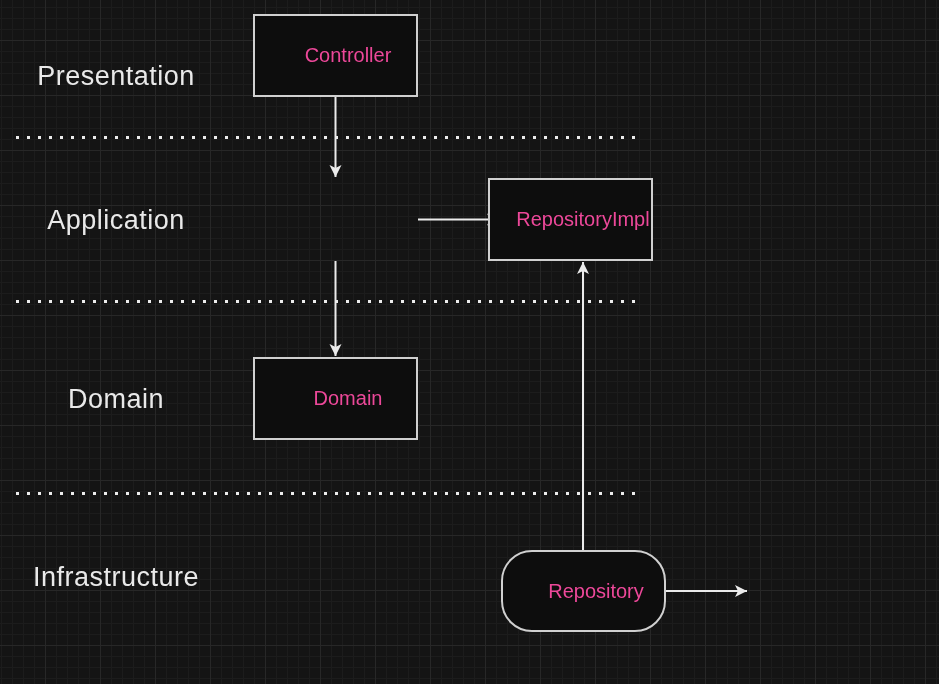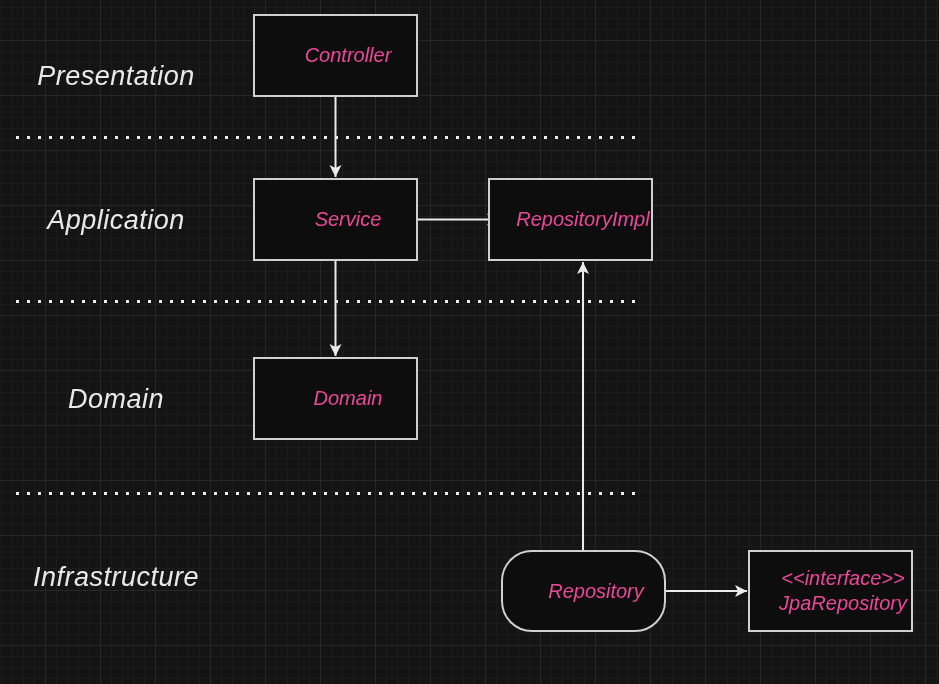--- a/index.html
+++ b/index.html
@@ -14,21 +14,20 @@
     height: 684px;
     overflow: hidden;
     background-color: #141414;
     background-image:
       linear-gradient(#272727 1px, transparent 1px),
       linear-gradient(90deg, #272727 1px, transparent 1px),
       linear-gradient(#1c1c1c 1px, transparent 1px),
       linear-gradient(90deg, #1c1c1c 1px, transparent 1px);
     background-size: 55px 55px, 55px 55px, 11px 11px, 11px 11px;
     background-position: 45px 40px, 45px 40px, 1px 7px, 1px 7px;
-    font-style: italic;
   }
 
   .layer-label {
     position: absolute;
     left: -4px;
     width: 240px;
     text-align: center;
     font-size: 27px;
     line-height: 32px;
     color: #e9e9e9;
@@ -109,34 +108,27 @@
     <line x1="418" y1="219.5" x2="499" y2="219.5" marker-end="url(#arrow)"></line>
     <line x1="335.5" y1="261" x2="335.5" y2="356" marker-end="url(#arrow)"></line>
     <line x1="583" y1="550" x2="583" y2="262" marker-end="url(#arrow)"></line>
     <line x1="666" y1="591" x2="747" y2="591" marker-end="url(#arrow)"></line>
   </svg>
 
   <div class="node" id="node-controller">
     <span>Controller</span>
   </div>
 
-  <div class="node" id="node-service">
-    <span>Service</span>
-  </div>
 
   <div class="node" id="node-repository-impl">
     <span>RepositoryImpl</span>
   </div>
 
   <div class="node" id="node-domain">
     <span>Domain</span>
   </div>
 
   <div class="node" id="node-repository">
     <span>Repository</span>
   </div>
 
-  <div class="node" id="node-jpa-repository">
-    <span>&lt;&lt;interface&gt;&gt;</span>
-    <span>JpaRepository</span>
-  </div>
 
 </div>
 
 </body></html>

